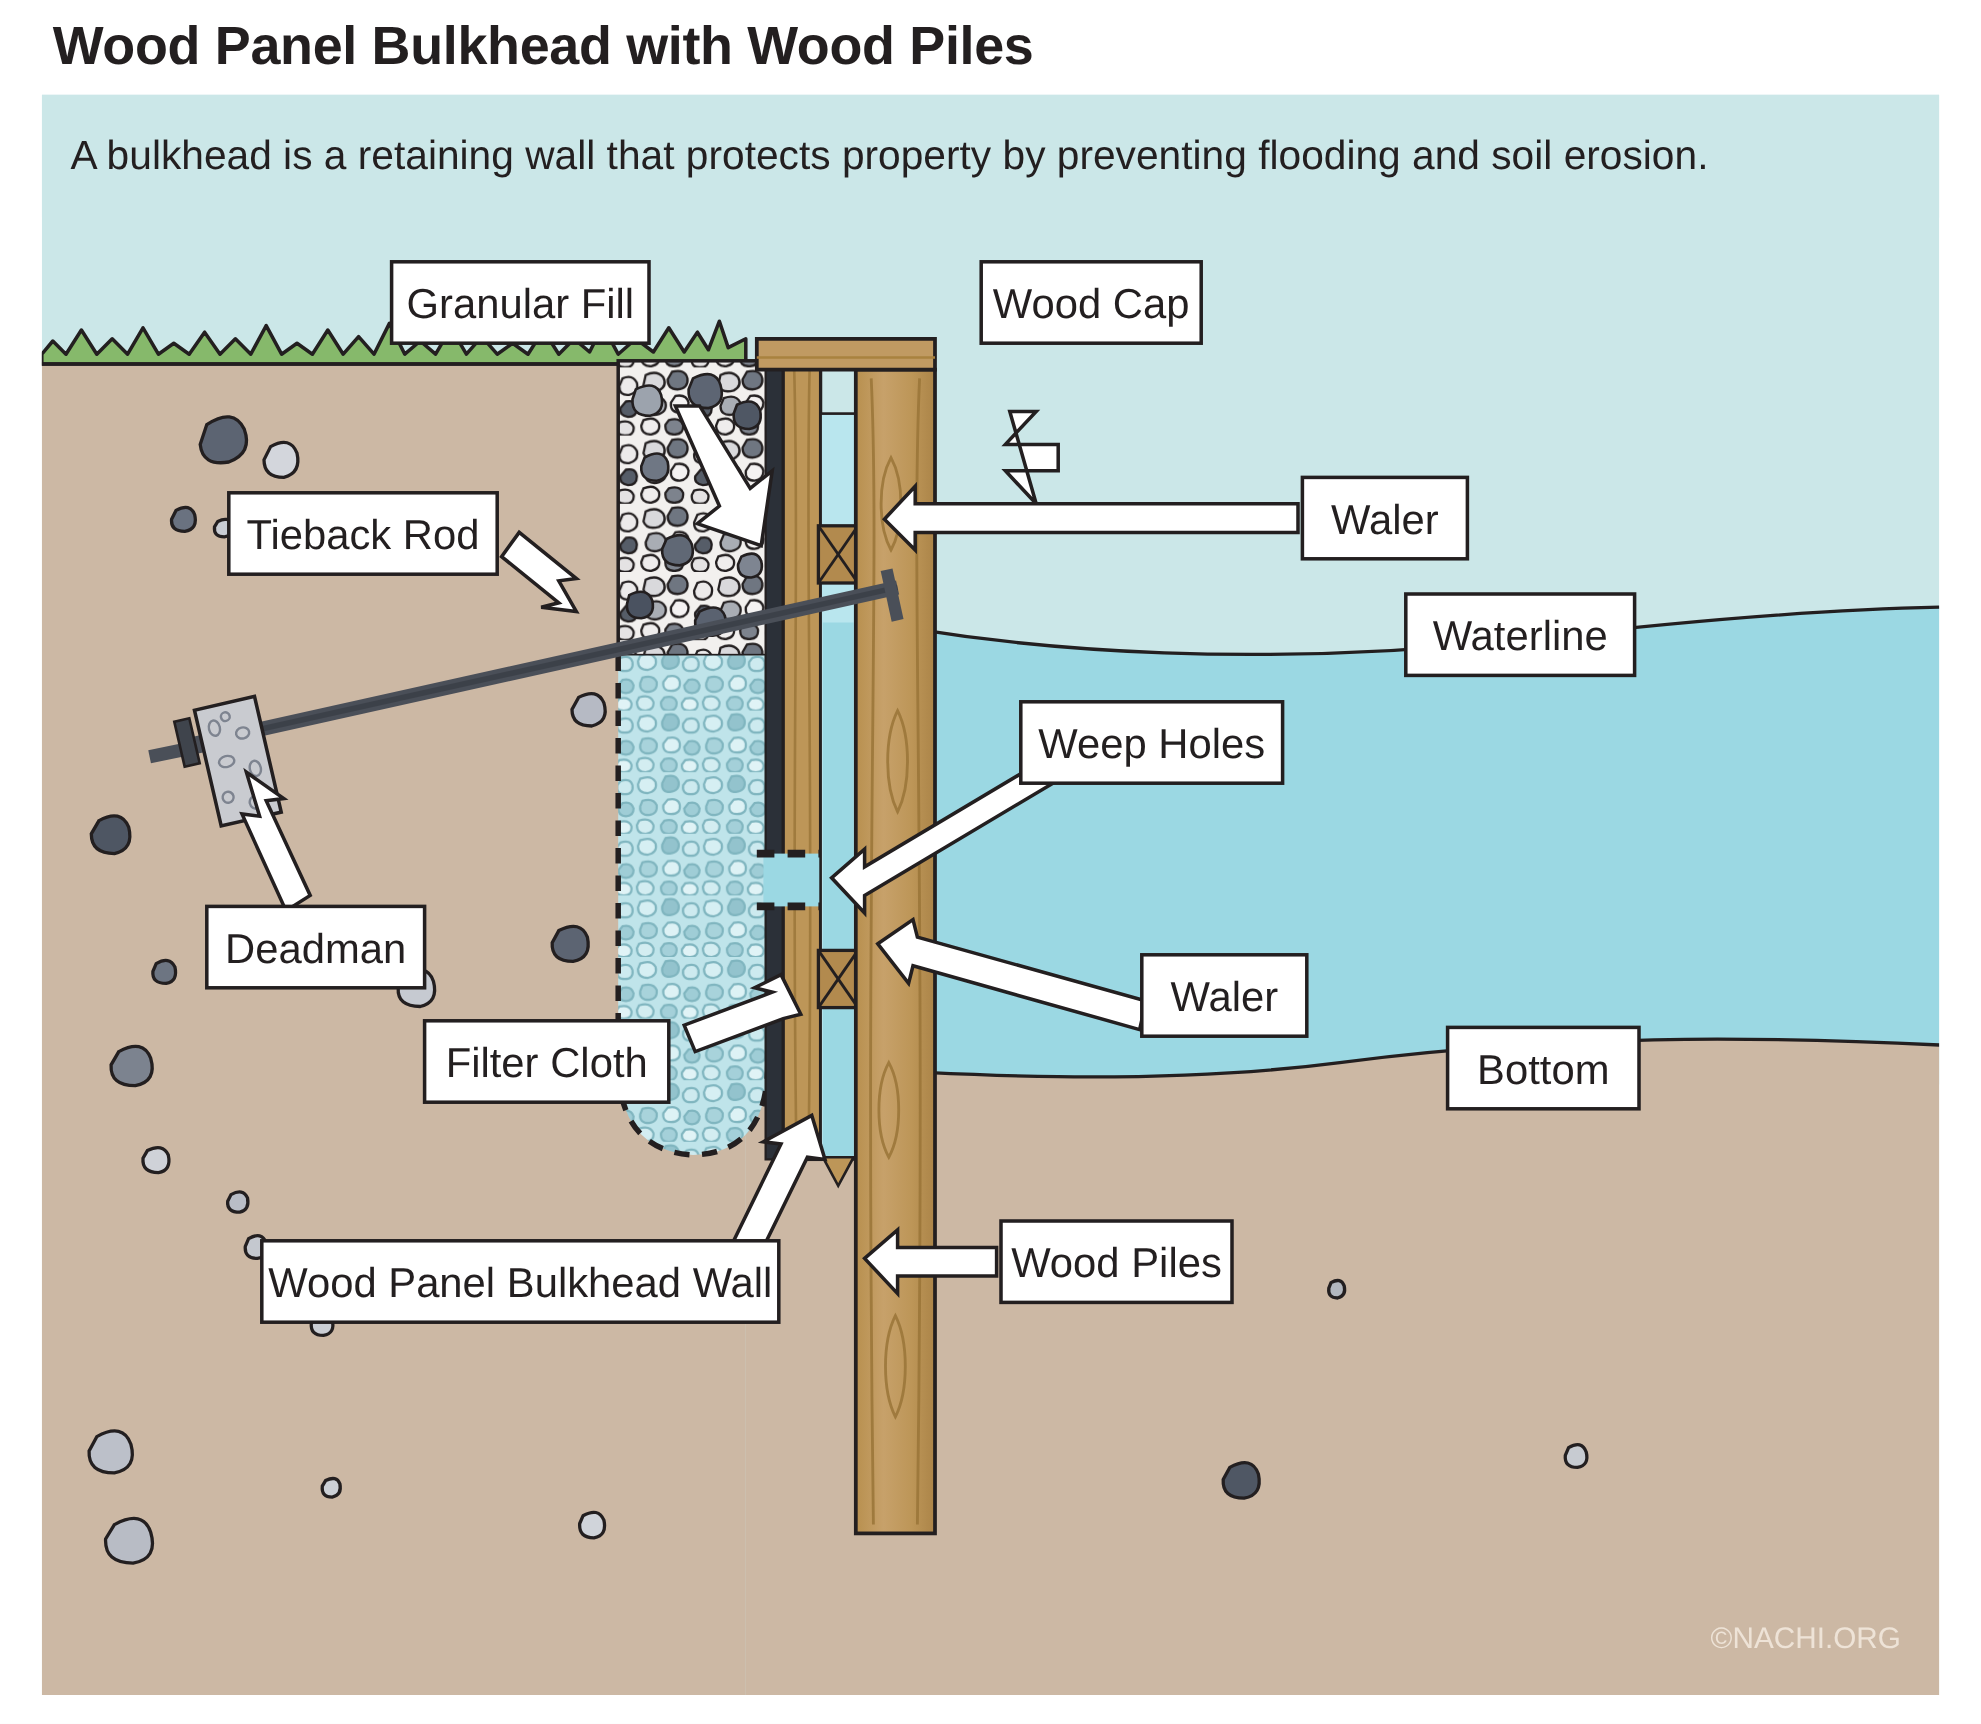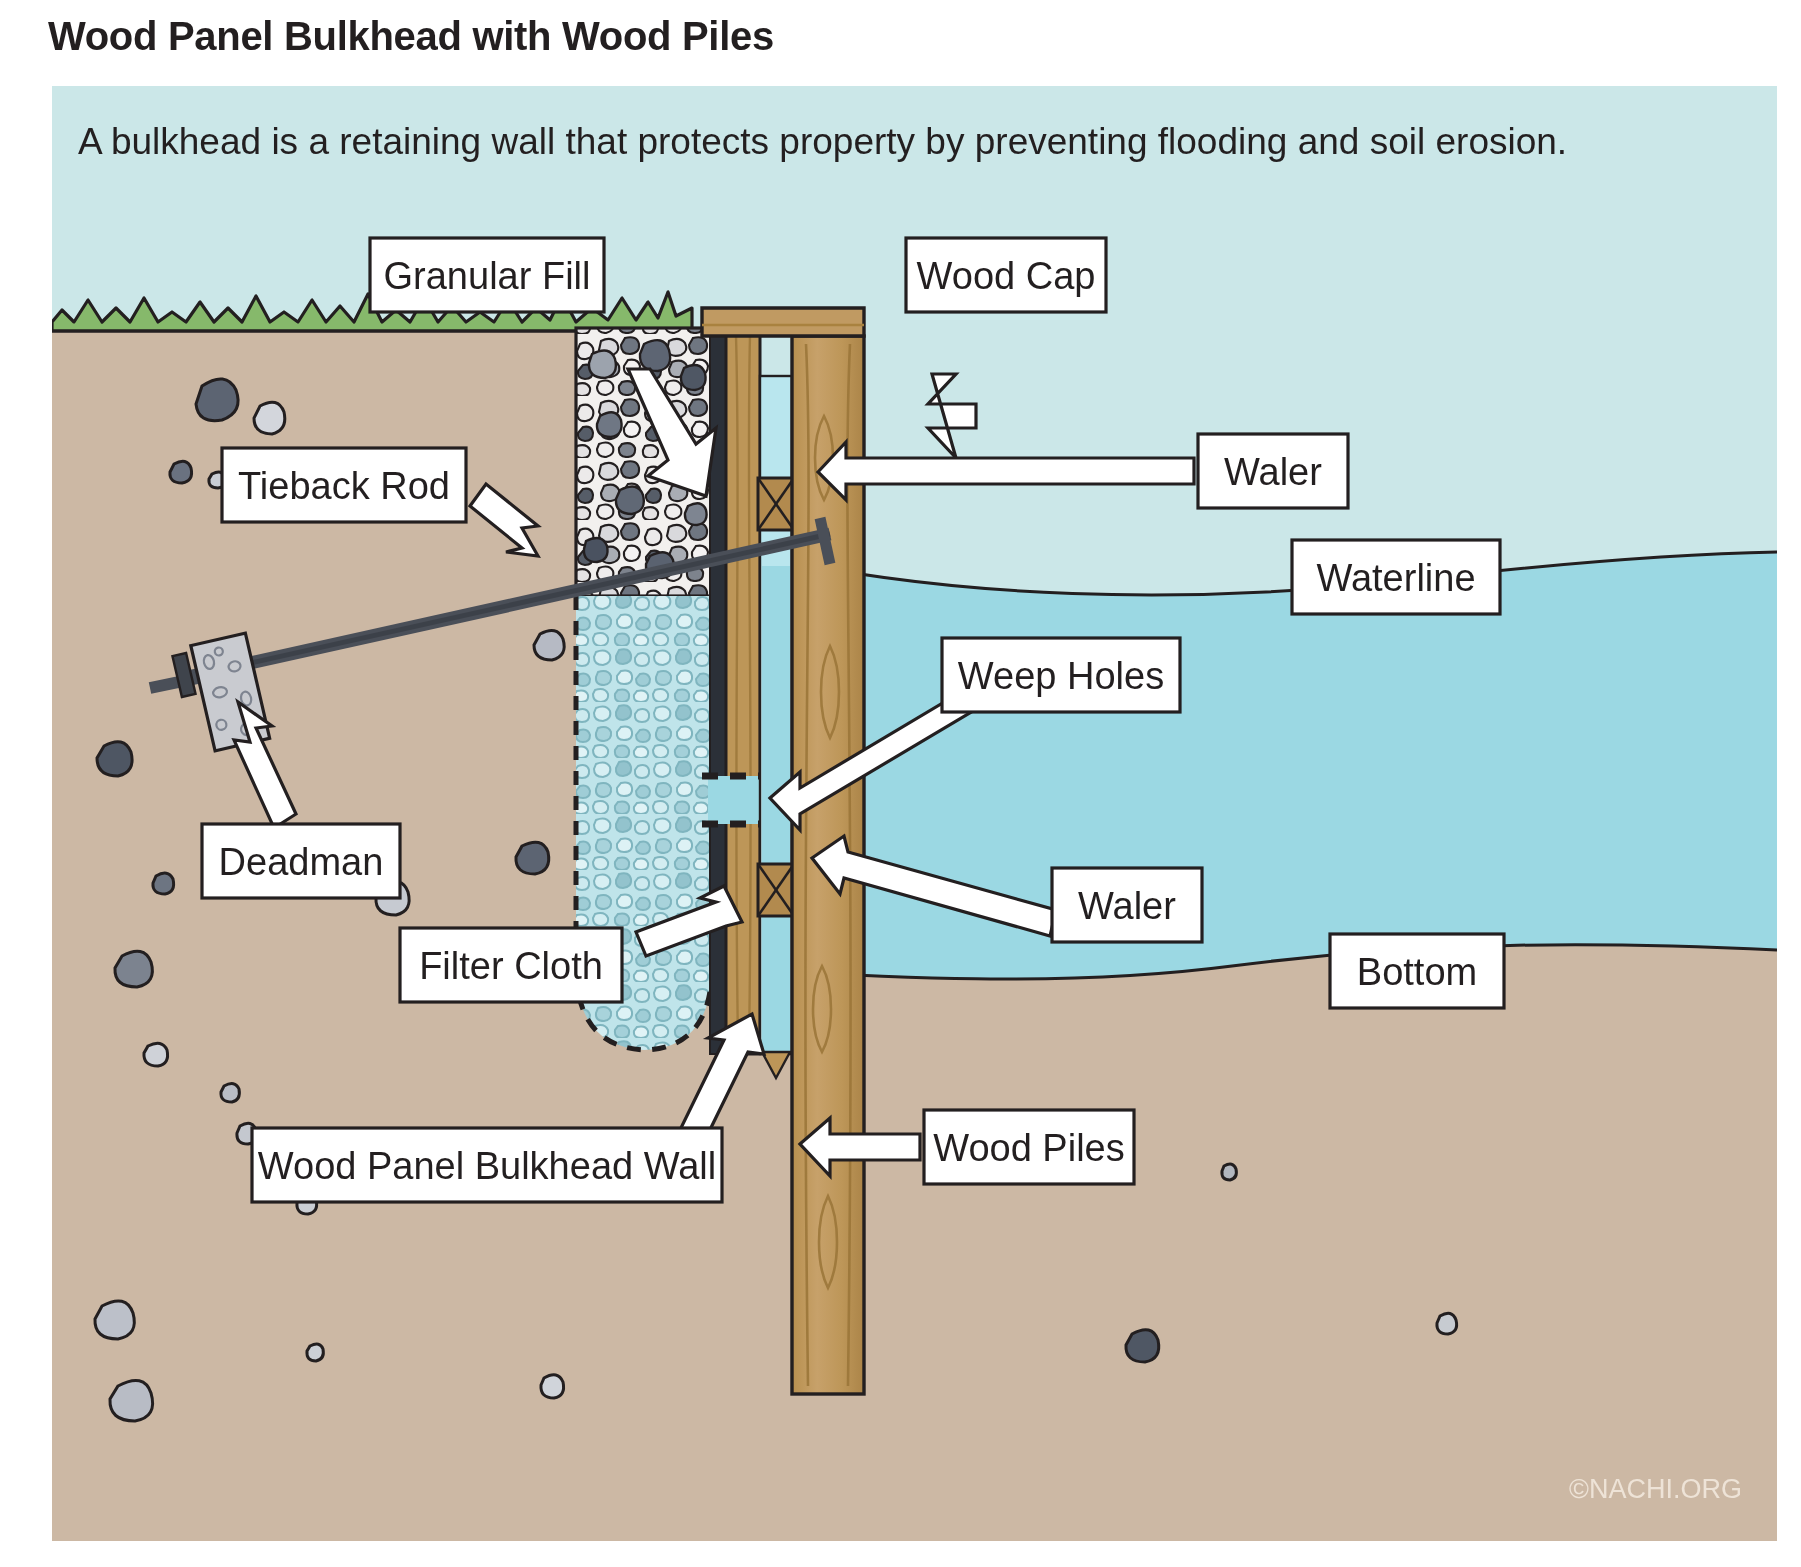--- a/index.html
+++ b/index.html
@@ -14,29 +14,29 @@
     position: relative;
     width: 1801px;
     height: 1567px;
     background: #ffffff;
     overflow: hidden;
   }
   #title {
     position: absolute;
     left: 48px;
     top: 14px;
-    font-size: 40px;
+    font-size: 49px;
     font-weight: bold;
     color: #231f20;
     letter-spacing: -0.3px;
     white-space: nowrap;
   }
   #diagram-frame {
     position: absolute;
-    left: 52px;
+    left: 38px;
     top: 86px;
     width: 1725px;
     height: 1455px;
   }
   svg#scene {
     display: block;
     width: 1725px;
     height: 1455px;
   }
   .lbl-text {

